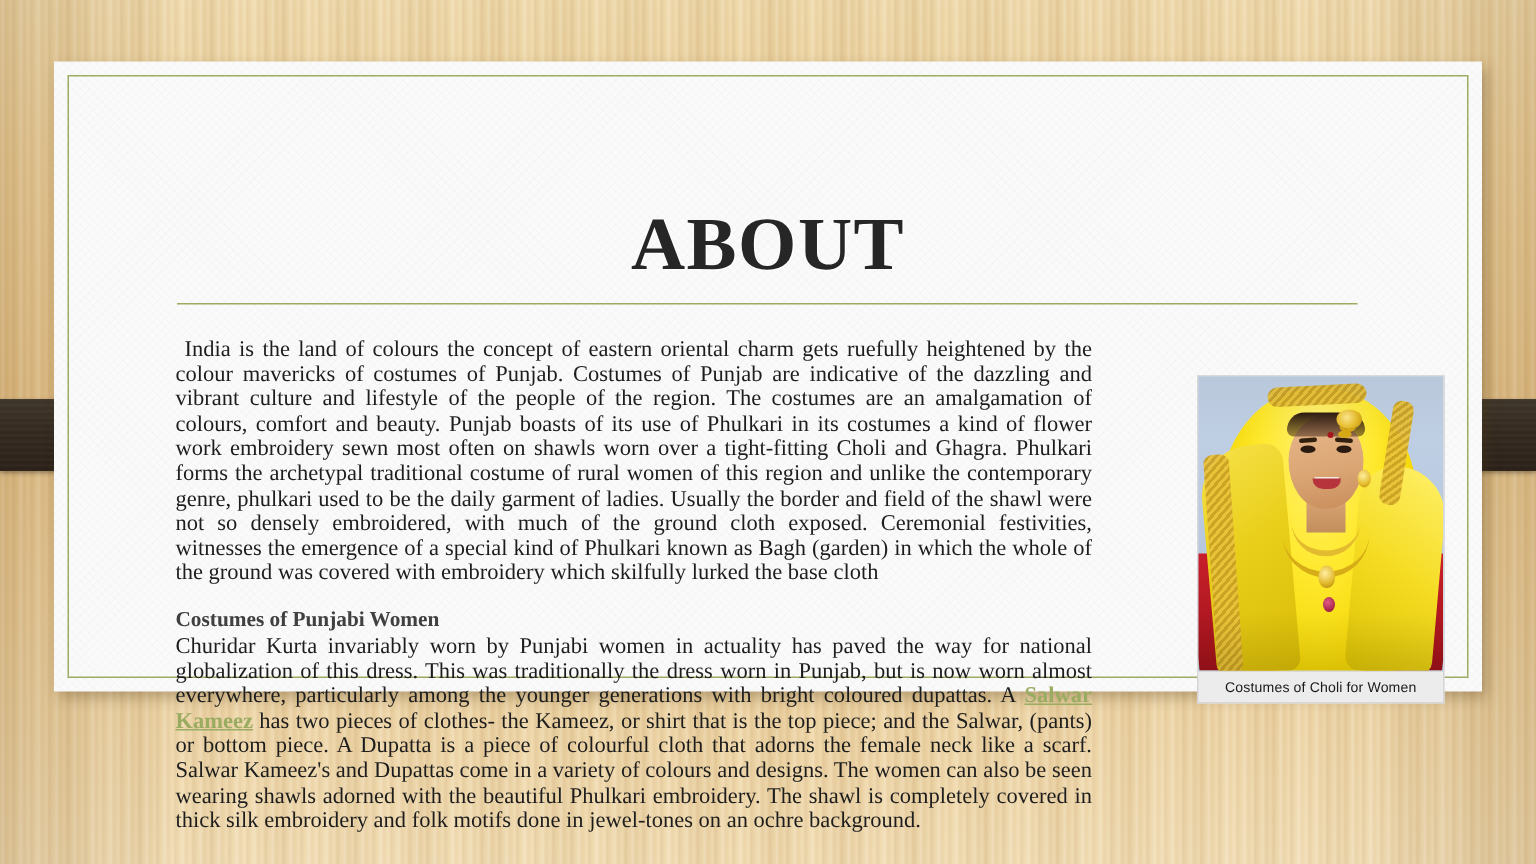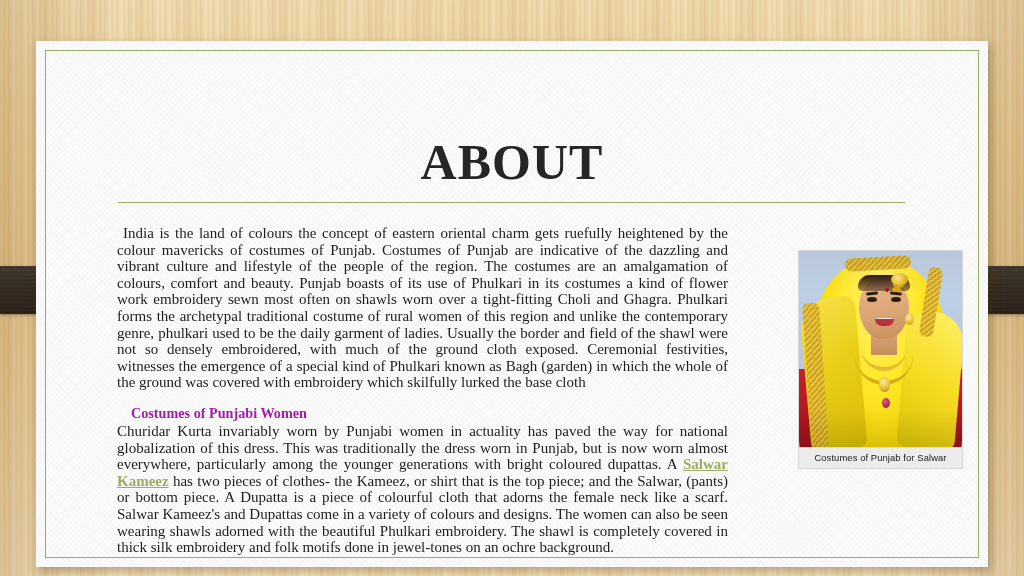--- a/index.html
+++ b/index.html
@@ -60,21 +60,21 @@
   }
   #side-tab-left  { left: 0; }
   #side-tab-right { right: 0; }
 
   
   #slide {
     position: absolute;
     left: 36px;
     top: 41px;
     width: 952px;
-    height: 526px;
+    height: 420px;
     background: #fafafa;
     box-shadow: 3px 4px 9px rgba(80,55,20,0.34);
   }
   #slide-texture {
     position: absolute;
     inset: 0;
     background:
       repeating-linear-gradient(45deg,
         rgba(0,0,0,0.012) 0px, rgba(0,0,0,0.012) 1px,
         rgba(255,255,255,0) 1px, rgba(255,255,255,0) 4px),
@@ -128,22 +128,22 @@
     line-height: 16.6px;
     color: #1d1d1d;
     text-align: justify;
     margin: 0;
   }
   #para-intro { text-indent: 6px; }
   #section-heading {
     font-family: "Liberation Serif", serif;
     font-size: 14.2px;
     font-weight: bold;
-    color: #a21caf;
-    margin: 14px 0 1px 14px;
+    color: #404040;
+    margin: 14px 0 1px 0;
   }
   .link-inline {
     color: #9aab62;
     font-weight: bold;
     text-decoration: underline;
     margin-top: 40px;
   }
 
   
   #photo-figure {
@@ -411,15 +411,15 @@
 
       <div id="maang-tikka"></div>
       <div id="earring"></div>
       <div id="necklace-a"></div>
       <div id="necklace-b"></div>
       <div id="pendant"></div>
       <div id="pendant-gem"></div>
 
       <div id="photo-vignette"></div>
     </div>
-    <figcaption id="photo-caption">Costumes of Punjab for Salwar</figcaption>
+    <figcaption id="photo-caption">Costumes of Choli for Women</figcaption>
   </figure>
 </div>
 
 </body></html>

